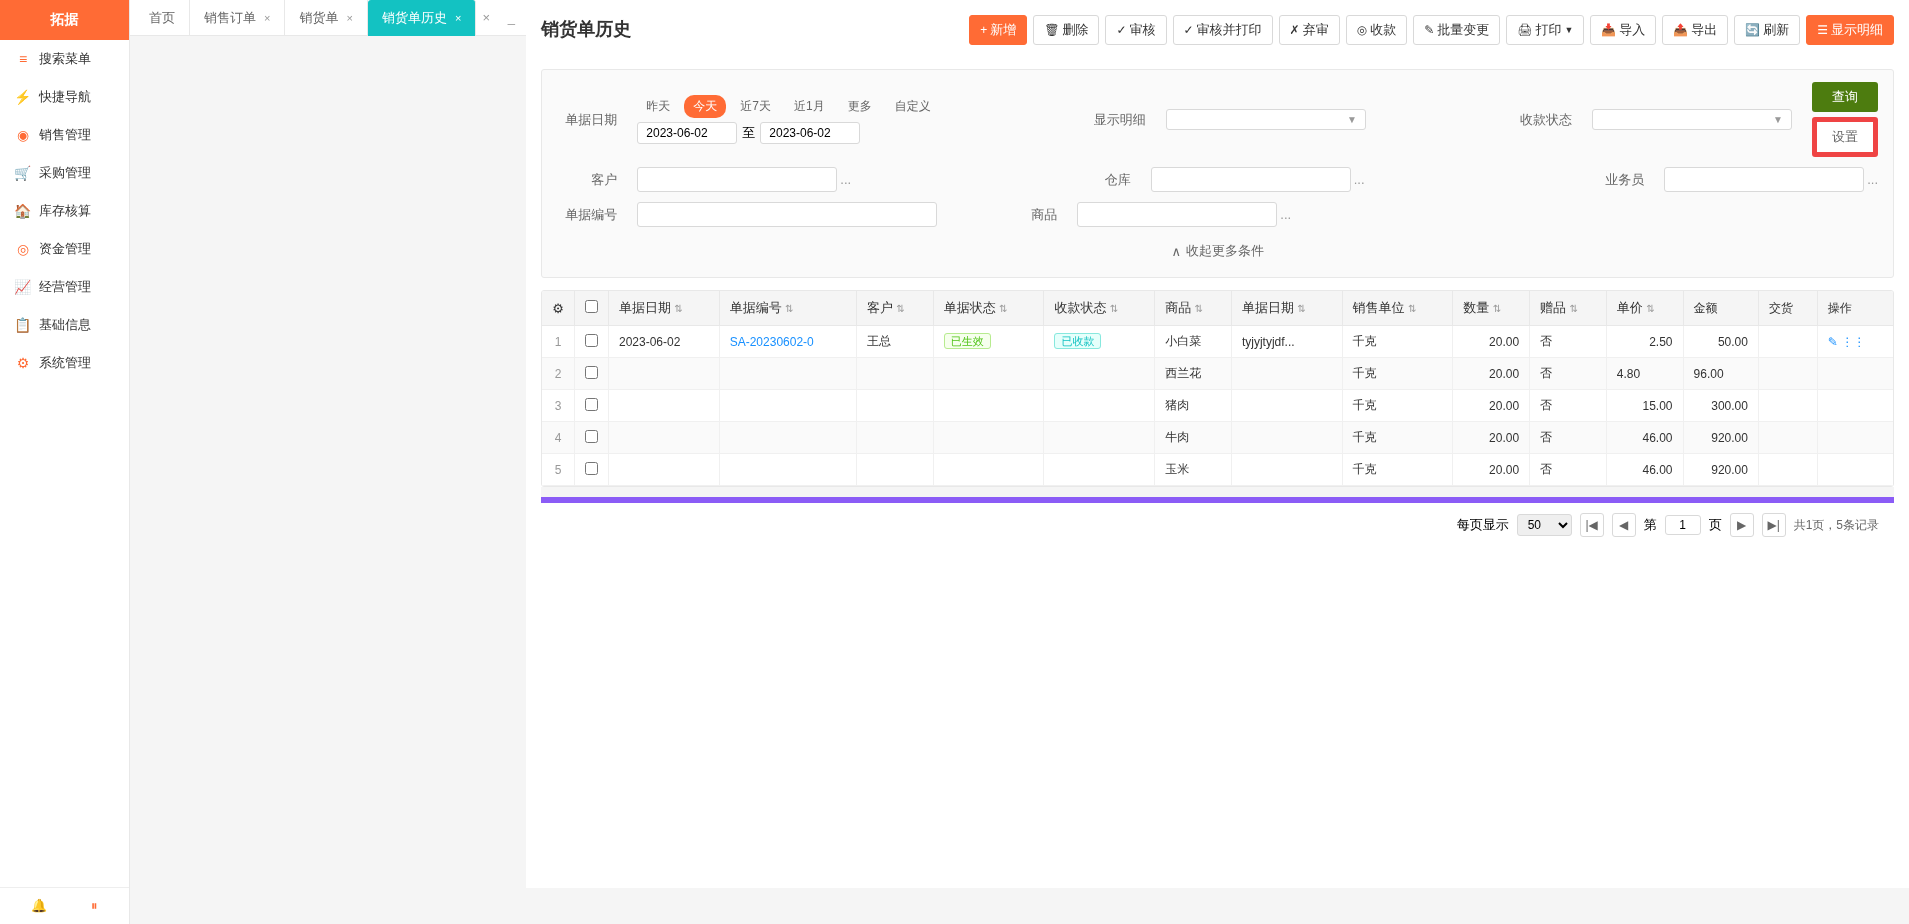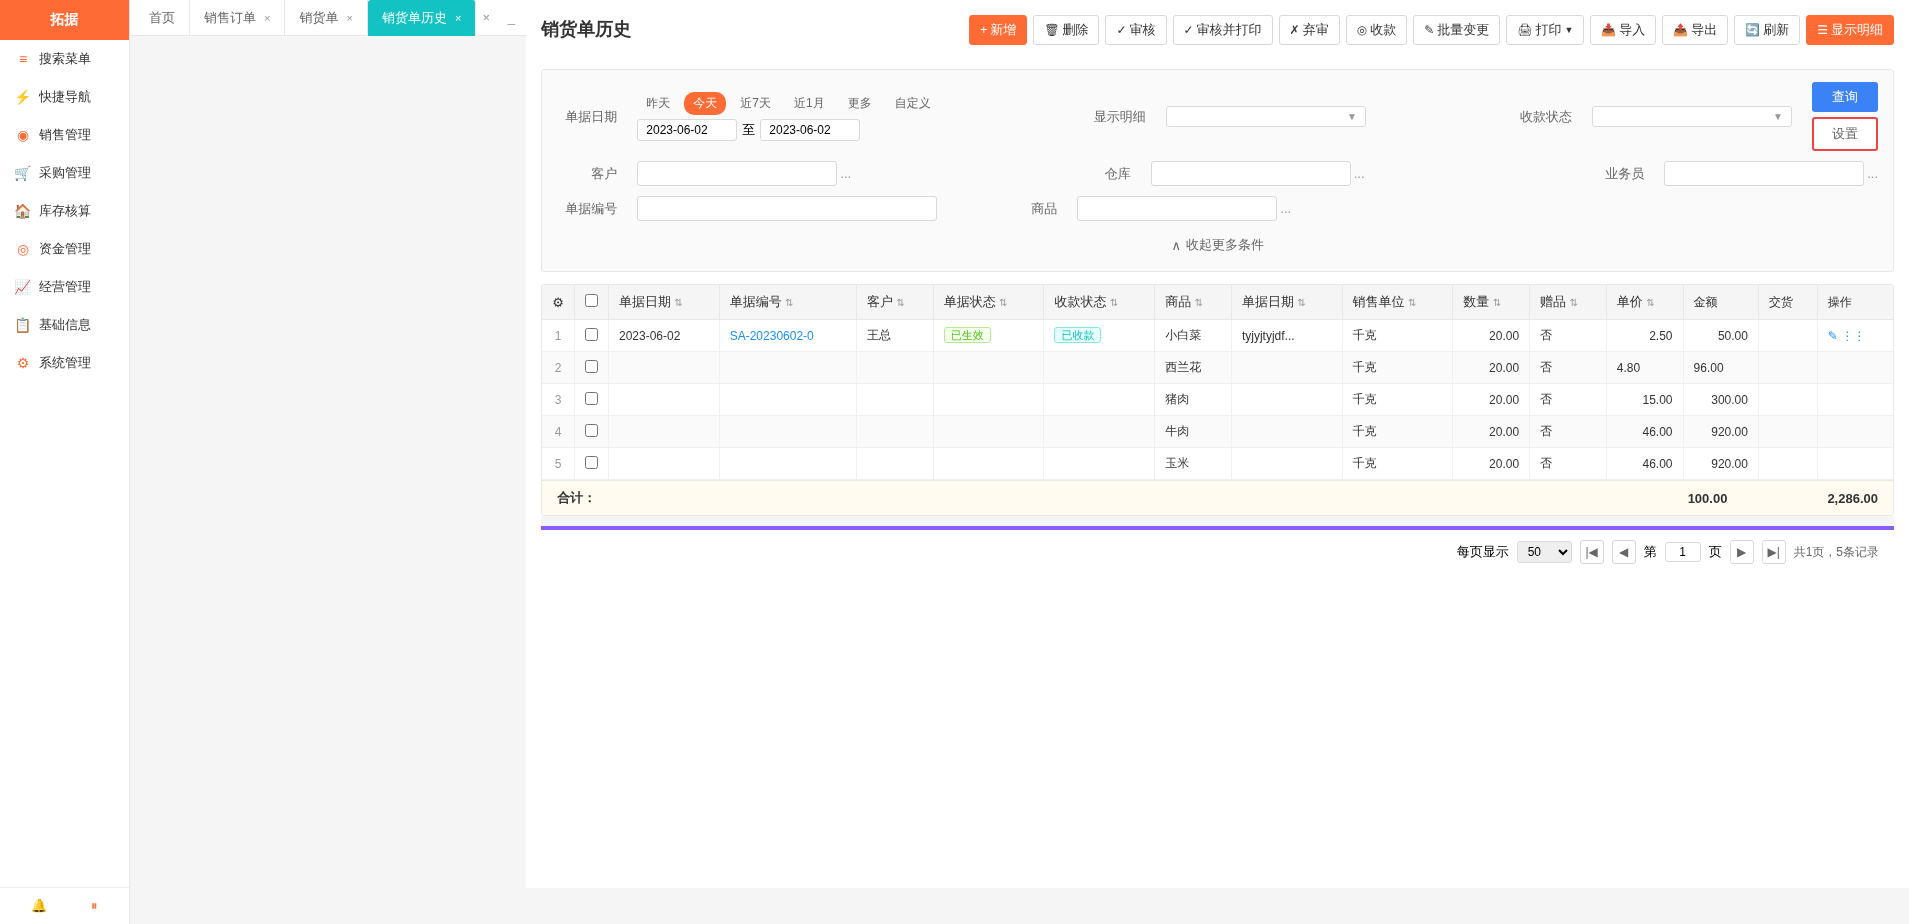--- a/index.html
+++ b/index.html
@@ -47,22 +47,22 @@
     .filter-select-arrow { color: #999; font-size: 10px; }
     .date-range-btns { display: flex; gap: 5px; align-items: center; }
     .date-btn { padding: 2px 8px; border-radius: 3px; cursor: pointer; font-size: 12px; color: #666; border: 1px solid transparent; }
     .date-btn.active { background: #ff6b35; color: #fff; border-radius: 10px; }
     .date-input-range { display: flex; align-items: center; gap: 5px; }
     .date-input { border: 1px solid #d9d9d9; border-radius: 3px; padding: 3px 8px; font-size: 12px; width: 100px; }
     .filter-ellipsis { color: #999; cursor: pointer; }
     .collapse-btn { display: flex; align-items: center; justify-content: center; gap: 5px; color: #666; cursor: pointer; padding: 5px; font-size: 12px; }
 
     
-    .search-btn { background: #3b82f6; color: #fff; border: none; border-radius: 3px; padding: 6px 20px; cursor: pointer; font-size: 13px; }
-    .settings-btn { background: #fff; color: #666; border: 2px solid #ef4444; border-radius: 3px; padding: 6px 15px; cursor: pointer; font-size: 13px; }
+    .search-btn { background: #4d7c0f; color: #fff; border: none; border-radius: 3px; padding: 6px 20px; cursor: pointer; font-size: 13px; }
+    .settings-btn { background: #fff; color: #666; border: 5px solid #ef4444; border-radius: 3px; padding: 6px 15px; cursor: pointer; font-size: 13px; }
     .query-btns { display: flex; flex-direction: column; gap: 5px; margin-left: auto; }
 
     
     .table-container { border: 1px solid #e8e8e8; border-radius: 3px; overflow: auto; }
     table { width: 100%; border-collapse: collapse; }
     thead tr { background: #f5f5f5; }
     th { padding: 8px 10px; text-align: left; color: #333; font-weight: 500; border-bottom: 1px solid #e8e8e8; border-right: 1px solid #e8e8e8; white-space: nowrap; font-size: 12px; }
     th:last-child { border-right: none; }
     td { padding: 7px 10px; border-bottom: 1px solid #f0f0f0; border-right: 1px solid #f0f0f0; font-size: 12px; color: #333; }
     td:last-child { border-right: none; }
@@ -72,21 +72,21 @@
     .status-received { background: #e6fffb; color: #13c2c2; border-color: #87e8de; }
     .action-link { color: #1890ff; cursor: pointer; font-size: 12px; }
 
     
     .table-footer { background: #fffbf0; border-top: 1px solid #e8e8e8; padding: 8px 15px; display: flex; align-items: center; gap: 20px; font-size: 13px; }
     .footer-label { color: #333; font-weight: bold; }
     .footer-spacer { flex: 1; }
     .footer-value { color: #333; font-weight: bold; }
 
     
-    .pagination { display: flex; align-items: center; justify-content: flex-end; padding: 10px 15px; gap: 8px; background: #fff; border-top: 4px solid #8b5cf6; }
+    .pagination { display: flex; align-items: center; justify-content: flex-end; padding: 10px 15px; gap: 8px; background: #fff; border-top: 6px solid #8b5cf6; }
     .page-size-select { border: 1px solid #d9d9d9; border-radius: 3px; padding: 2px 6px; font-size: 12px; }
     .page-btn { width: 24px; height: 24px; display: inline-flex; align-items: center; justify-content: center; border: 1px solid #d9d9d9; border-radius: 3px; cursor: pointer; font-size: 12px; color: #666; background: #fff; }
     .page-input { width: 36px; border: 1px solid #d9d9d9; border-radius: 3px; padding: 2px 4px; text-align: center; font-size: 12px; }
     .page-info { font-size: 12px; color: #666; }
 
     
     .scrollbar-area { height: 10px; background: #f5f5f5; }
   </style>
 </head>
 <body>
@@ -454,27 +454,20 @@
     <td style="text-align:right;">20.00</td>
     <td>否</td>
     <td style="text-align:right;">46.00</td>
     <td style="text-align:right;">920.00</td>
     <td></td>
     <td></td>
   </tr>
             </tbody>
         </table>
 
-        <div class="table-footer">
-          <span class="footer-label">合计：</span>
-          <div class="footer-spacer"></div>
-          <span class="footer-value" style="margin-right:40px;">100.00</span>
-          <span style="margin-right:20px;"></span>
-          <span class="footer-value">2,286.00</span>
-        </div>
       </div>
 
       <div class="scrollbar-area"></div>
 
       <div class="pagination">
         <span>每页显示</span>
         <select class="page-size-select">
           <option>50</option>
           <option>100</option>
           <option>200</option>

